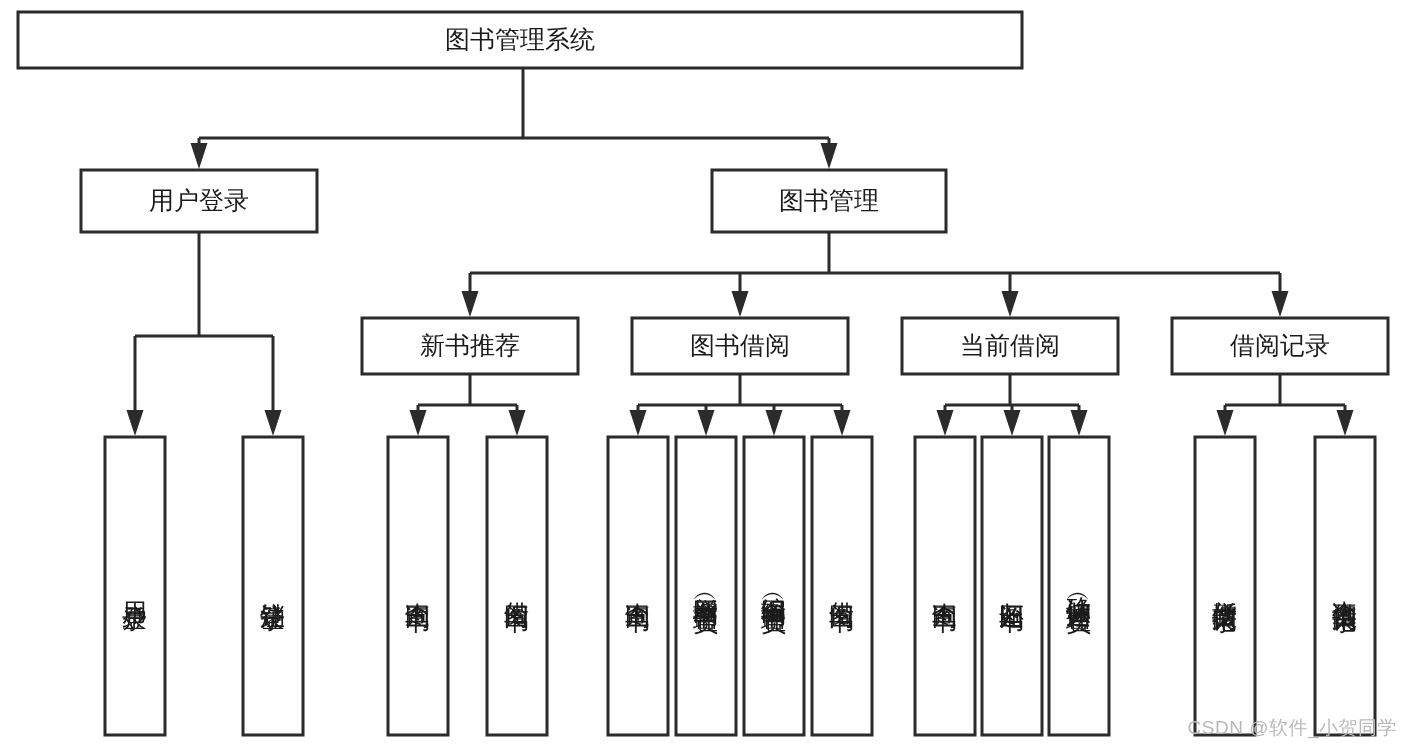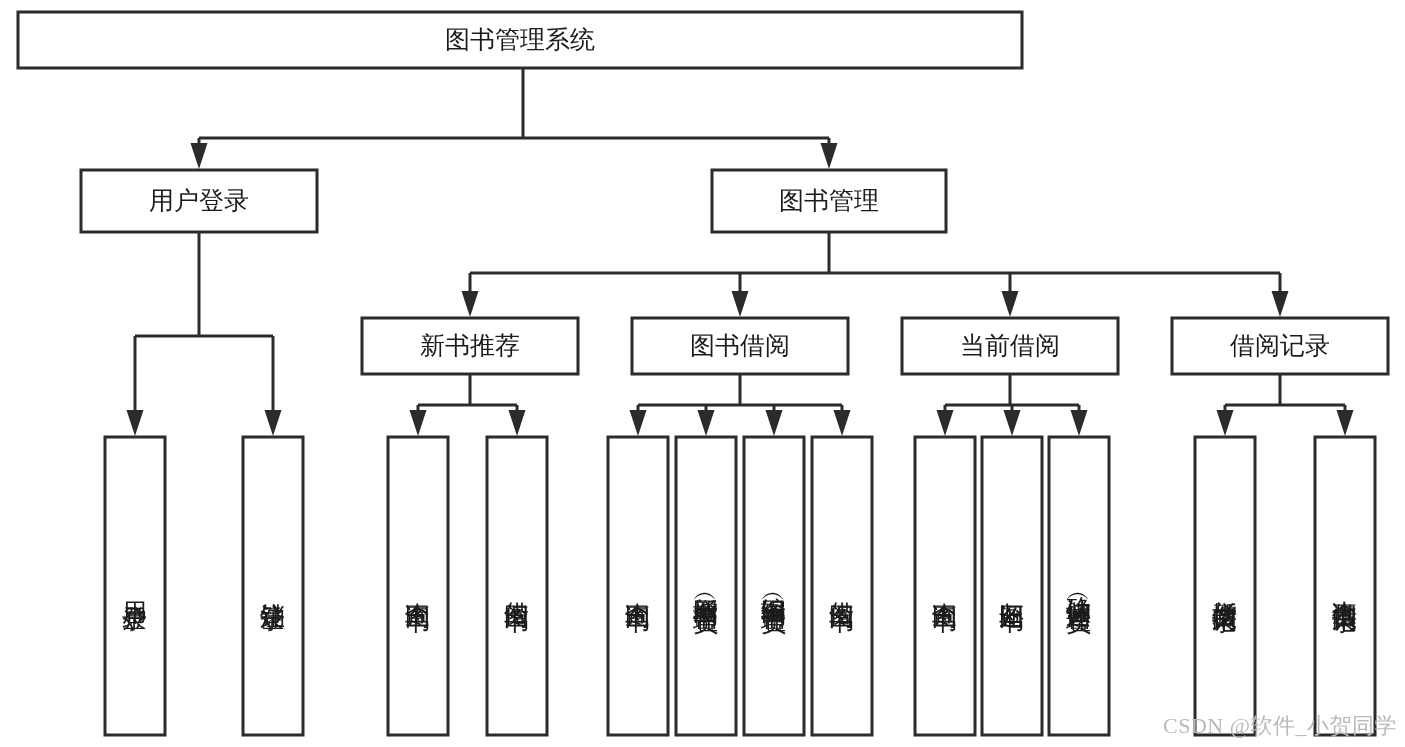--- a/index.html
+++ b/index.html
@@ -61,22 +61,22 @@
     align-items: center;
     justify-content: center;
     text-align: center;
     white-space: pre;
     user-select: none;
   }
   .watermark {
     position: absolute;
     right: 8px;
     bottom: 6px;
-    font-family: Liberation Serif, serif;
-    font-size: 22px;
+    font-family: Liberation Sans, sans-serif;
+    font-size: 19px;
     color: #b9b9b9;
     letter-spacing: 0.5px;
     white-space: nowrap;
     user-select: none;
   }
 </style>
 </head>
 <body>
 
 <div id="diagram-root">

